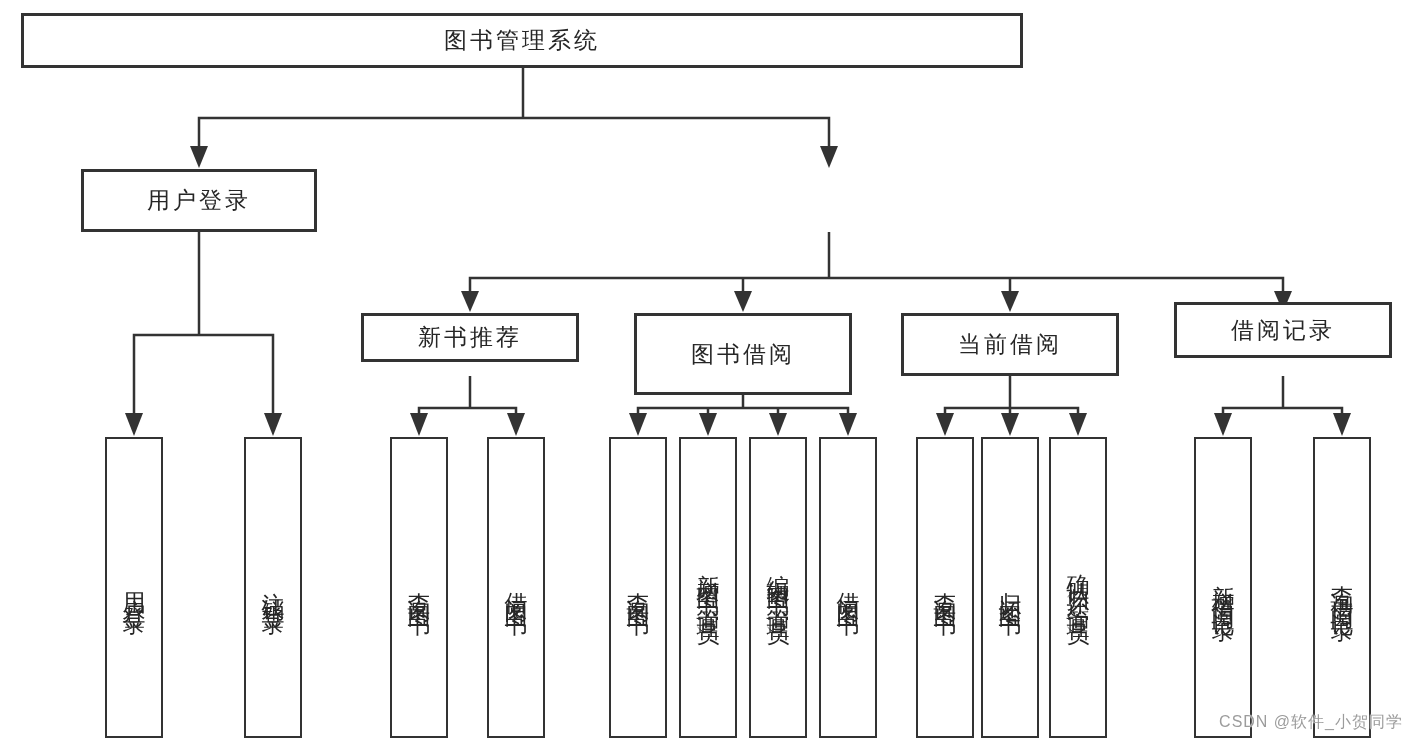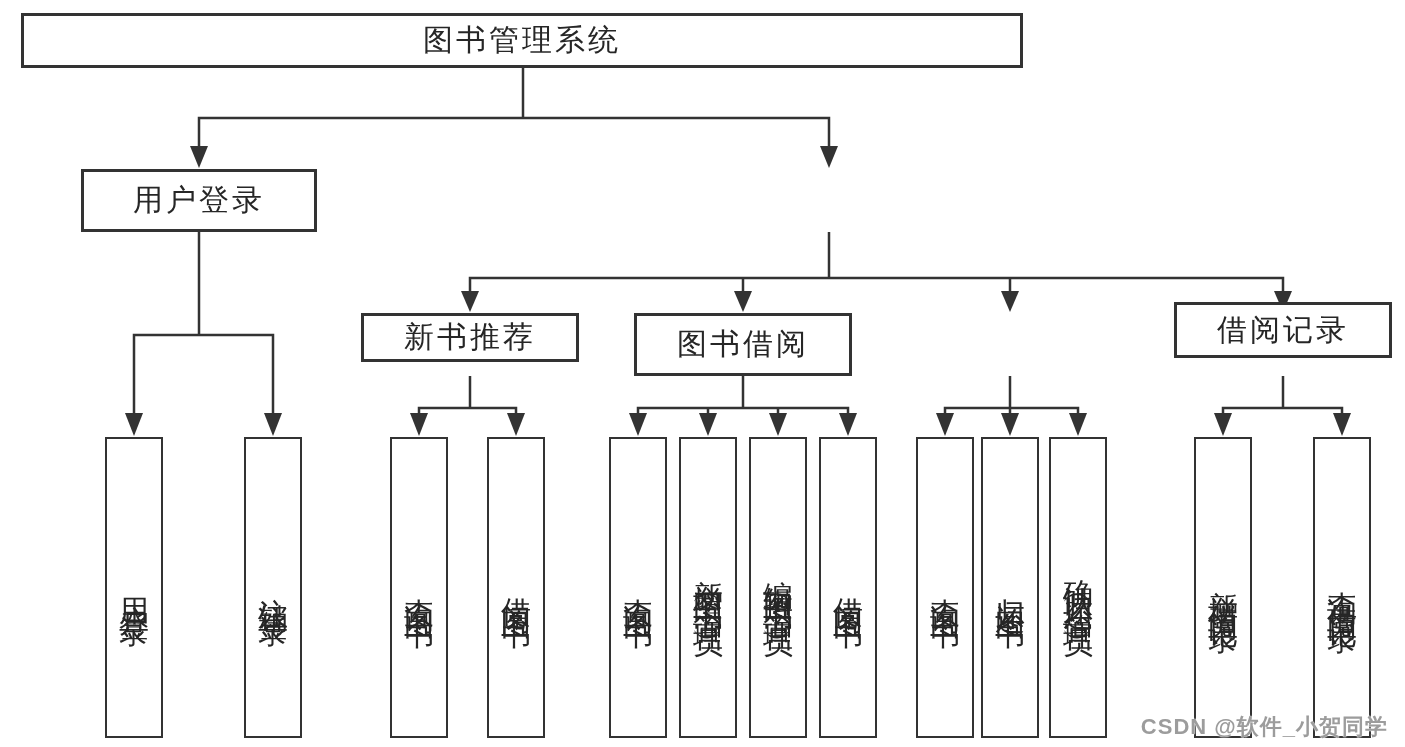--- a/index.html
+++ b/index.html
@@ -19,41 +19,40 @@
   .connectors{position:absolute;left:0;top:0;width:1405px;height:747px;}
   .ln{stroke:var(--line);fill:none;stroke-width:2.5;}
   .ar{fill:var(--line);stroke:none;}
   .box{
     position:absolute;
     background:#fff;
     border:3px solid var(--line);
     box-sizing:border-box;
     display:flex;align-items:center;justify-content:center;
     color:var(--text);
-    font-size:30px;
+    font-size:23px;
     z-index:2;
   }
   .box.hlabel span{letter-spacing:3px;white-space:nowrap;}
   .box.leaf{border-width:2.5px;}
   .box.leaf span{
     writing-mode:vertical-lr;
     text-orientation:mixed;
     letter-spacing:7px;
     line-height:1;
   }
   .watermark{
     position:absolute;
-    right:17px;top:712px;
-    font-size:22px;
+    right:2px;top:712px;
+    font-size:16px;
     letter-spacing:1px;
     color:var(--wm);
     text-shadow:0 0 2px #fff,0 0 1px #fff;
     z-index:5;
     white-space:nowrap;
-    font-weight:bold;
   }
 </style>
 </head>
 <body>
 
 <div class="canvas">
 
   <svg class="connectors" viewBox="0 0 1405 747" xmlns="http://www.w3.org/2000/svg">
 
     <path class="ln" d="M523,68 V118"></path>
@@ -106,22 +105,25 @@
     <span>图书管理系统</span>
   </div>
 
   <div class="box hlabel" style="left:81px;top:169px;width:236px;height:63px">
     <span>用户登录</span>
   </div>
 
   <div class="box hlabel" style="left:361px;top:313px;width:218px;height:49px">
     <span>新书推荐</span>
   </div>
-  <div class="box hlabel" style="left:634px;top:313px;width:218px;height:63px">
+  <div class="box hlabel" style="left:634px;top:313px;width:218px;height:82px">
     <span>图书借阅</span>
+  </div>
+  <div class="box hlabel" style="left:901px;top:313px;width:218px;height:63px">
+    <span>当前借阅</span>
   </div>
   <div class="box hlabel" style="left:1174px;top:302px;width:218px;height:56px">
     <span>借阅记录</span>
   </div>
 
   <div class="box leaf" style="left:105px;top:437px;width:58px;height:301px">
     <span>用户登录</span>
   </div>
   <div class="box leaf" style="left:244px;top:437px;width:58px;height:301px">
     <span>注销登录</span>

